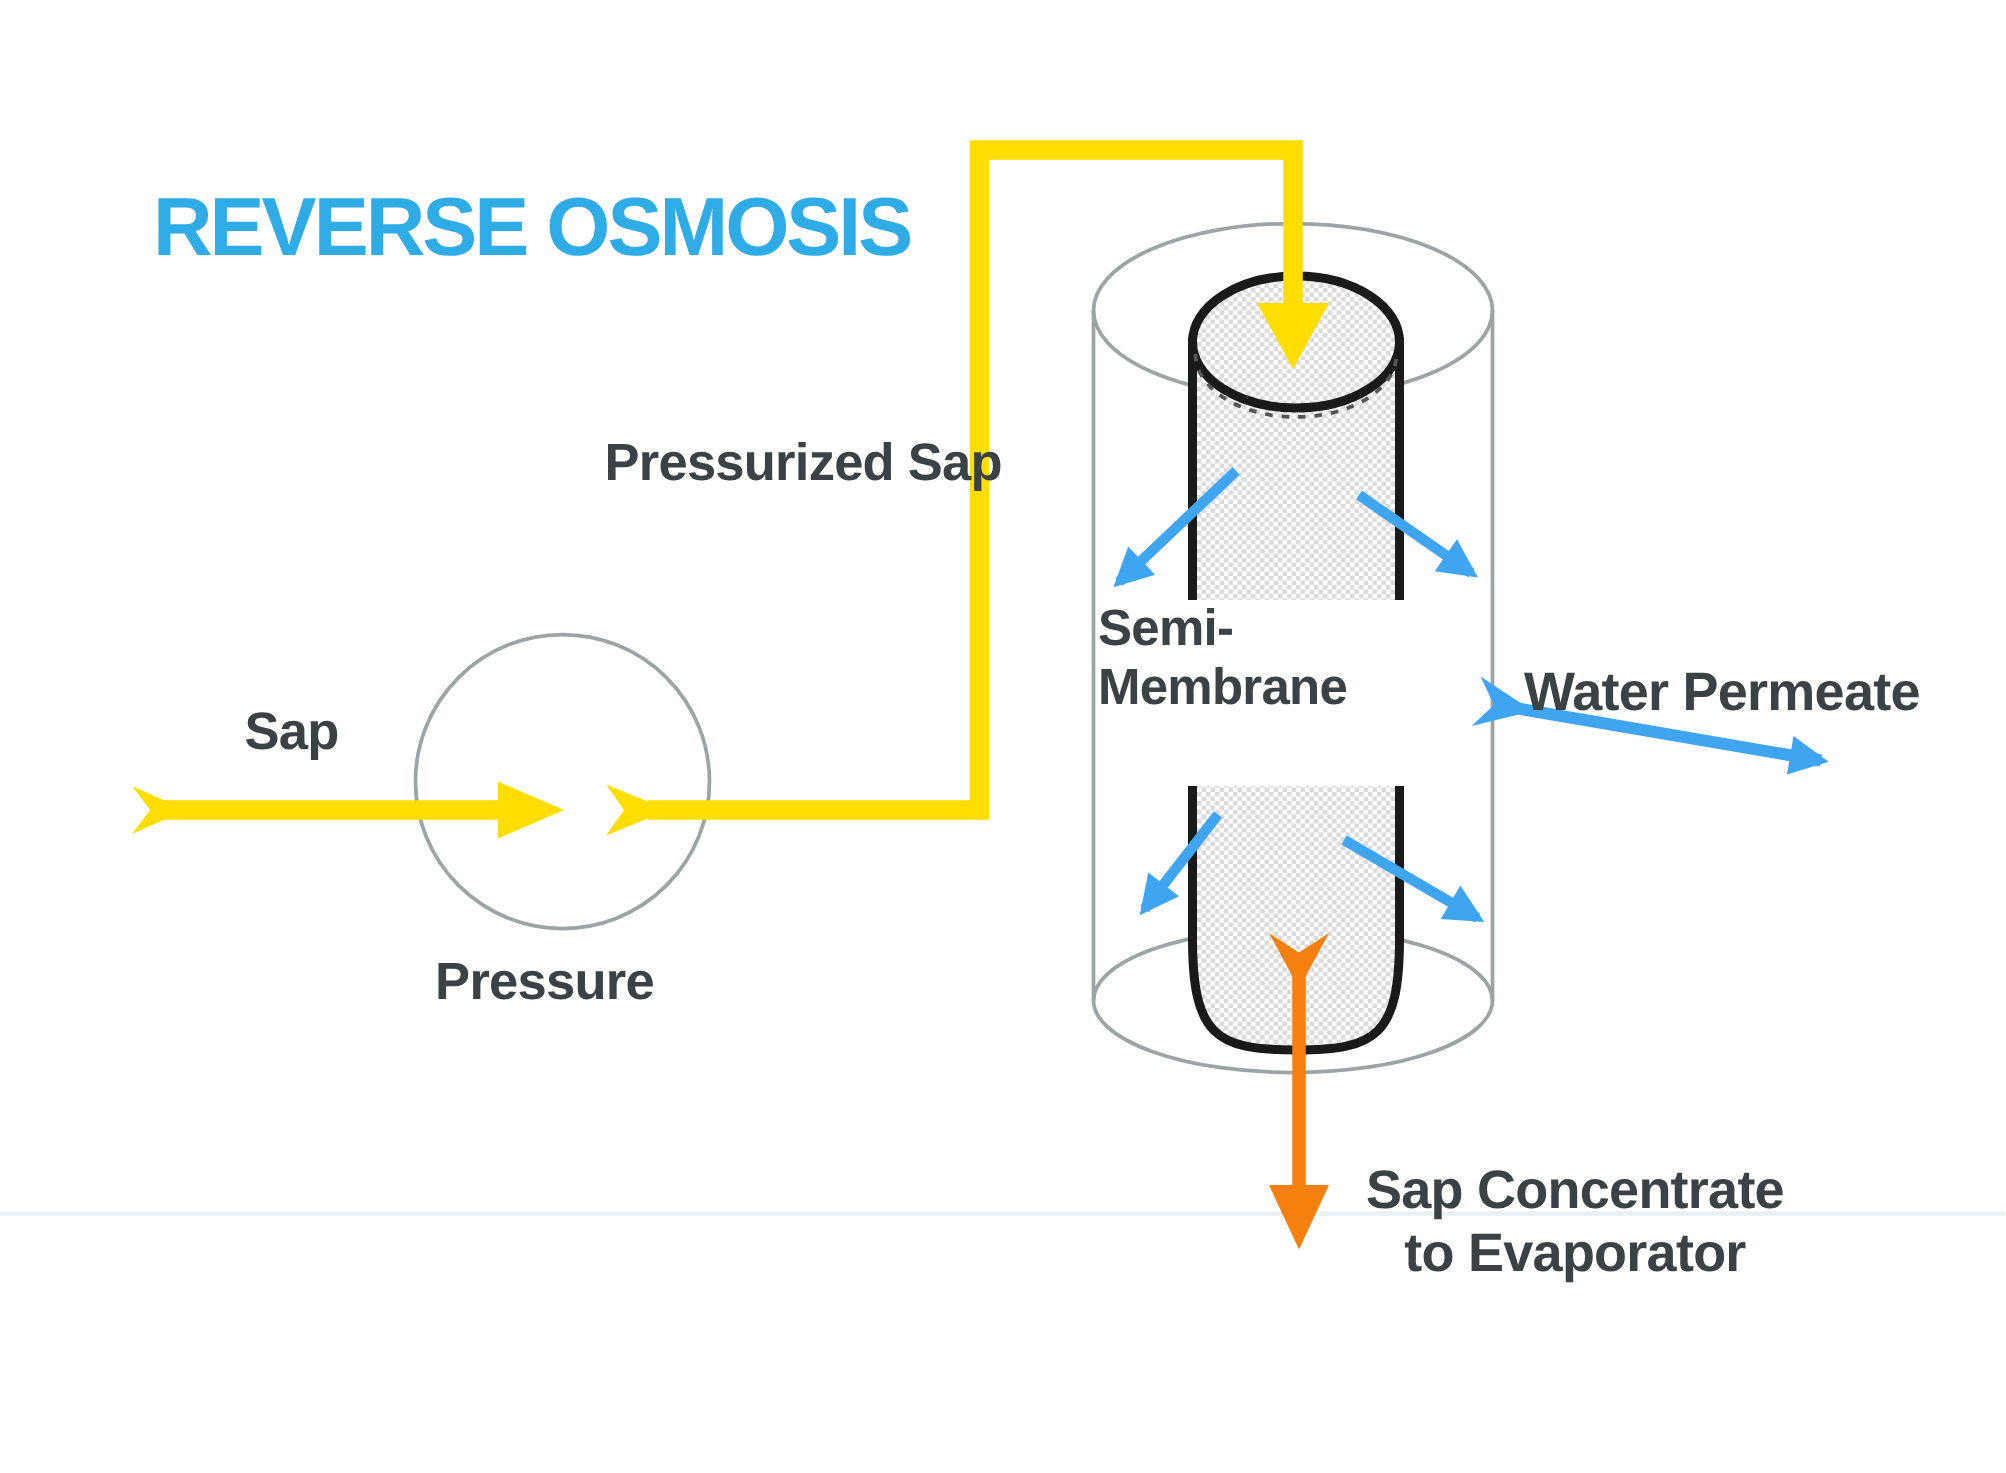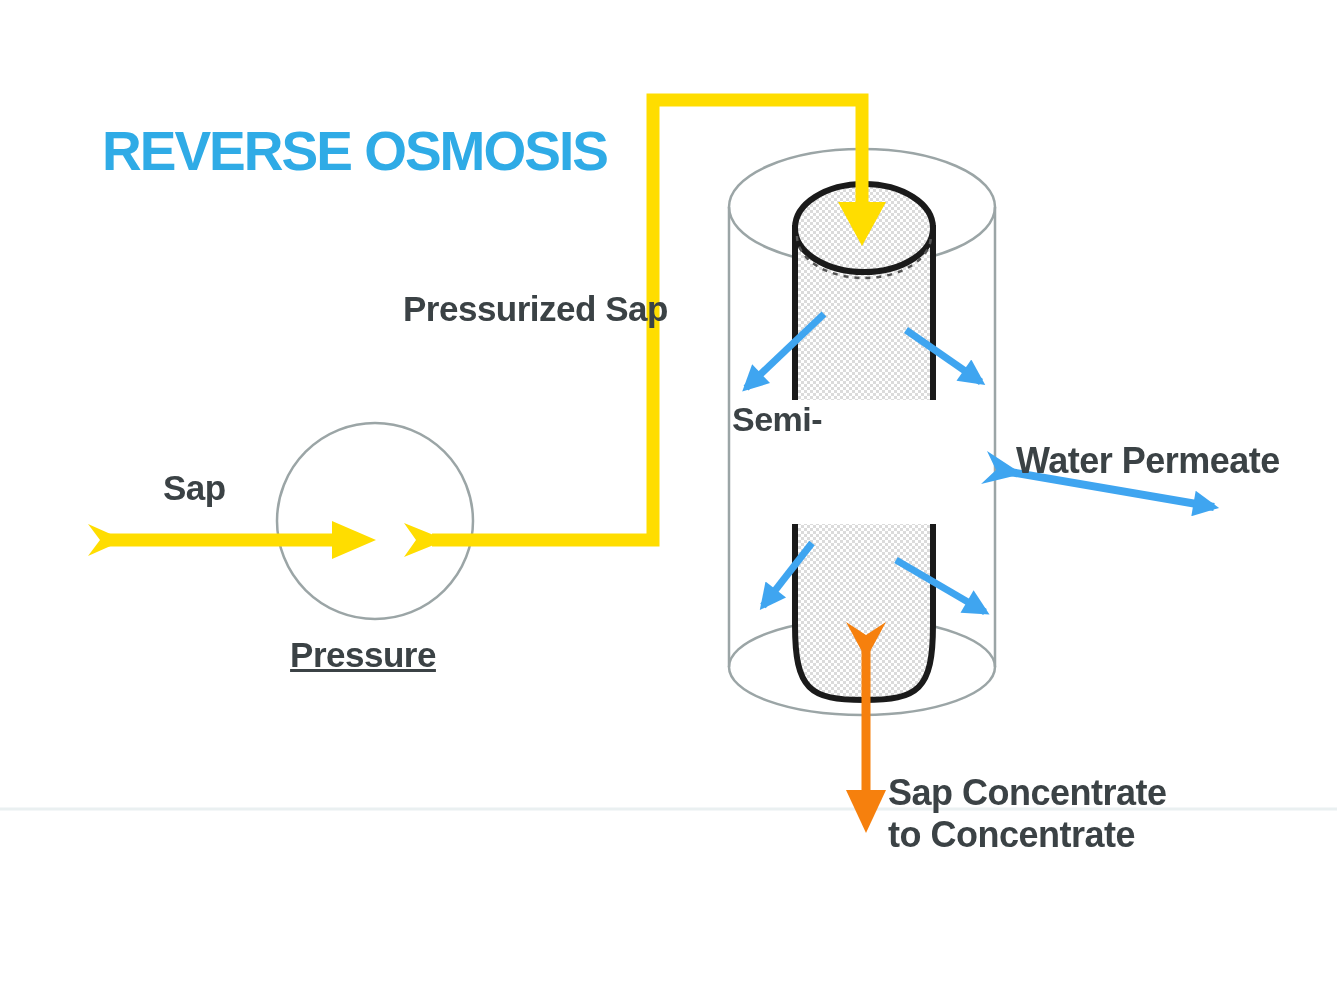--- a/index.html
+++ b/index.html
@@ -24,24 +24,24 @@
     position: absolute;
     left: 102px; top: 119px;
     font-size: 55px;
     font-weight: 700;
     letter-spacing: -2px;
     color: #2fabe6;
     white-space: nowrap;
   }
   #lbl-pressurized-sap { left: 363px; top: 289px; font-size: 35px; margin-left: 40px; }
   #lbl-sap            { left: 163px; top: 468px; font-size: 35px; }
-  #lbl-pressure-pump  { left: 265px; top: 634px; width: 196px; text-align: center; font-size: 35px; line-height: 41px; text-decoration: underline; }
+  #lbl-pressure-pump  { left: 265px; top: 634px; width: 196px; text-align: center; font-size: 35px; line-height: 41px; }
   #lbl-membrane       { left: 732px; top: 400px; width: 260px; text-align: left; font-size: 34px; line-height: 39px; }
   #lbl-water-permeate { left: 1016px; top: 420px; font-size: 36px; margin-top: 20px; }
-  #lbl-sap-concentrate{ left: 888px; top: 772px; width: 324px; text-align: left; font-size: 36px; line-height: 42px; }
+  #lbl-sap-concentrate{ left: 888px; top: 772px; width: 324px; text-align: center; font-size: 36px; line-height: 42px; }
 </style>
 </head>
 <body>
 
 <div id="canvas">
 
   <svg id="diagram-svg" width="1337" height="982" viewBox="0 0 1337 982">
     <defs>
       <pattern id="hatch" width="6" height="6" patternUnits="userSpaceOnUse">
         <rect width="6" height="6" fill="#ffffff"></rect>
@@ -104,22 +104,23 @@
   <div id="lbl-pressurized-sap" class="lbl">Pressurized Sap</div>
 
   <div id="lbl-sap" class="lbl">Sap</div>
 
   <div id="lbl-pressure-pump" class="lbl">
     <span class="line">Pressure</span>
   </div>
 
   <div id="lbl-membrane" class="lbl">
     <span class="line">Semi-</span>
+    <span class="line">Membrane</span>
   </div>
 
   <div id="lbl-water-permeate" class="lbl">Water Permeate</div>
 
   <div id="lbl-sap-concentrate" class="lbl">
     <span class="line">Sap Concentrate</span>
-    <span class="line">to Concentrate</span>
+    <span class="line">to Evaporator</span>
   </div>
 
 </div>
 
 </body></html>

